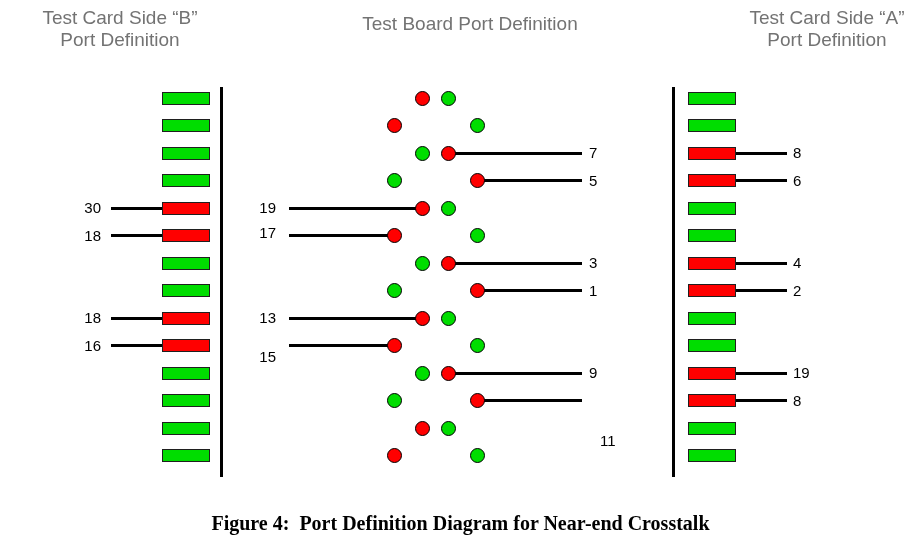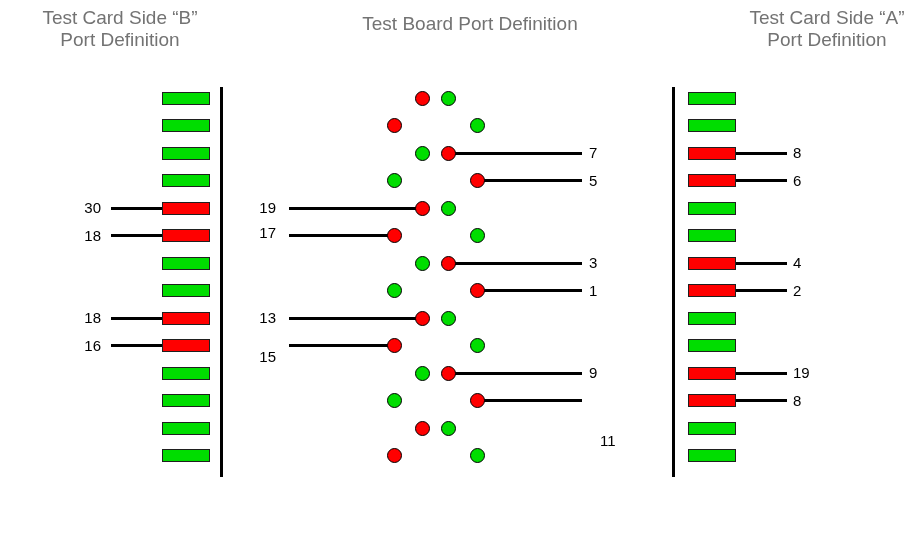--- a/index.html
+++ b/index.html
@@ -138,14 +138,15 @@
       <div class="wire" style="left: 736px; top: 371.5px; width: 51px;"></div>
       <div class="num" style="left: 793px; top: 365px; width: 40px;">19</div>
       <div class="port-rect" style="left: 688px; top: 366.5px; background: rgb(255, 0, 0);"></div>
       <div class="wire" style="left: 736px; top: 399px; width: 51px;"></div>
       <div class="num" style="left: 793px; top: 392.5px; width: 40px;">8</div>
       <div class="port-rect" style="left: 688px; top: 394px; background: rgb(255, 0, 0);"></div>
       <div class="port-rect" style="left: 688px; top: 421.5px; background: rgb(0, 221, 0);"></div>
       <div class="port-rect" style="left: 688px; top: 449px; background: rgb(0, 221, 0);"></div>
     </div>
 
+  <div class="caption">Figure 4:  Port Definition Diagram for Near-end Crosstalk</div>
 
 </div>
 
 </body></html>

